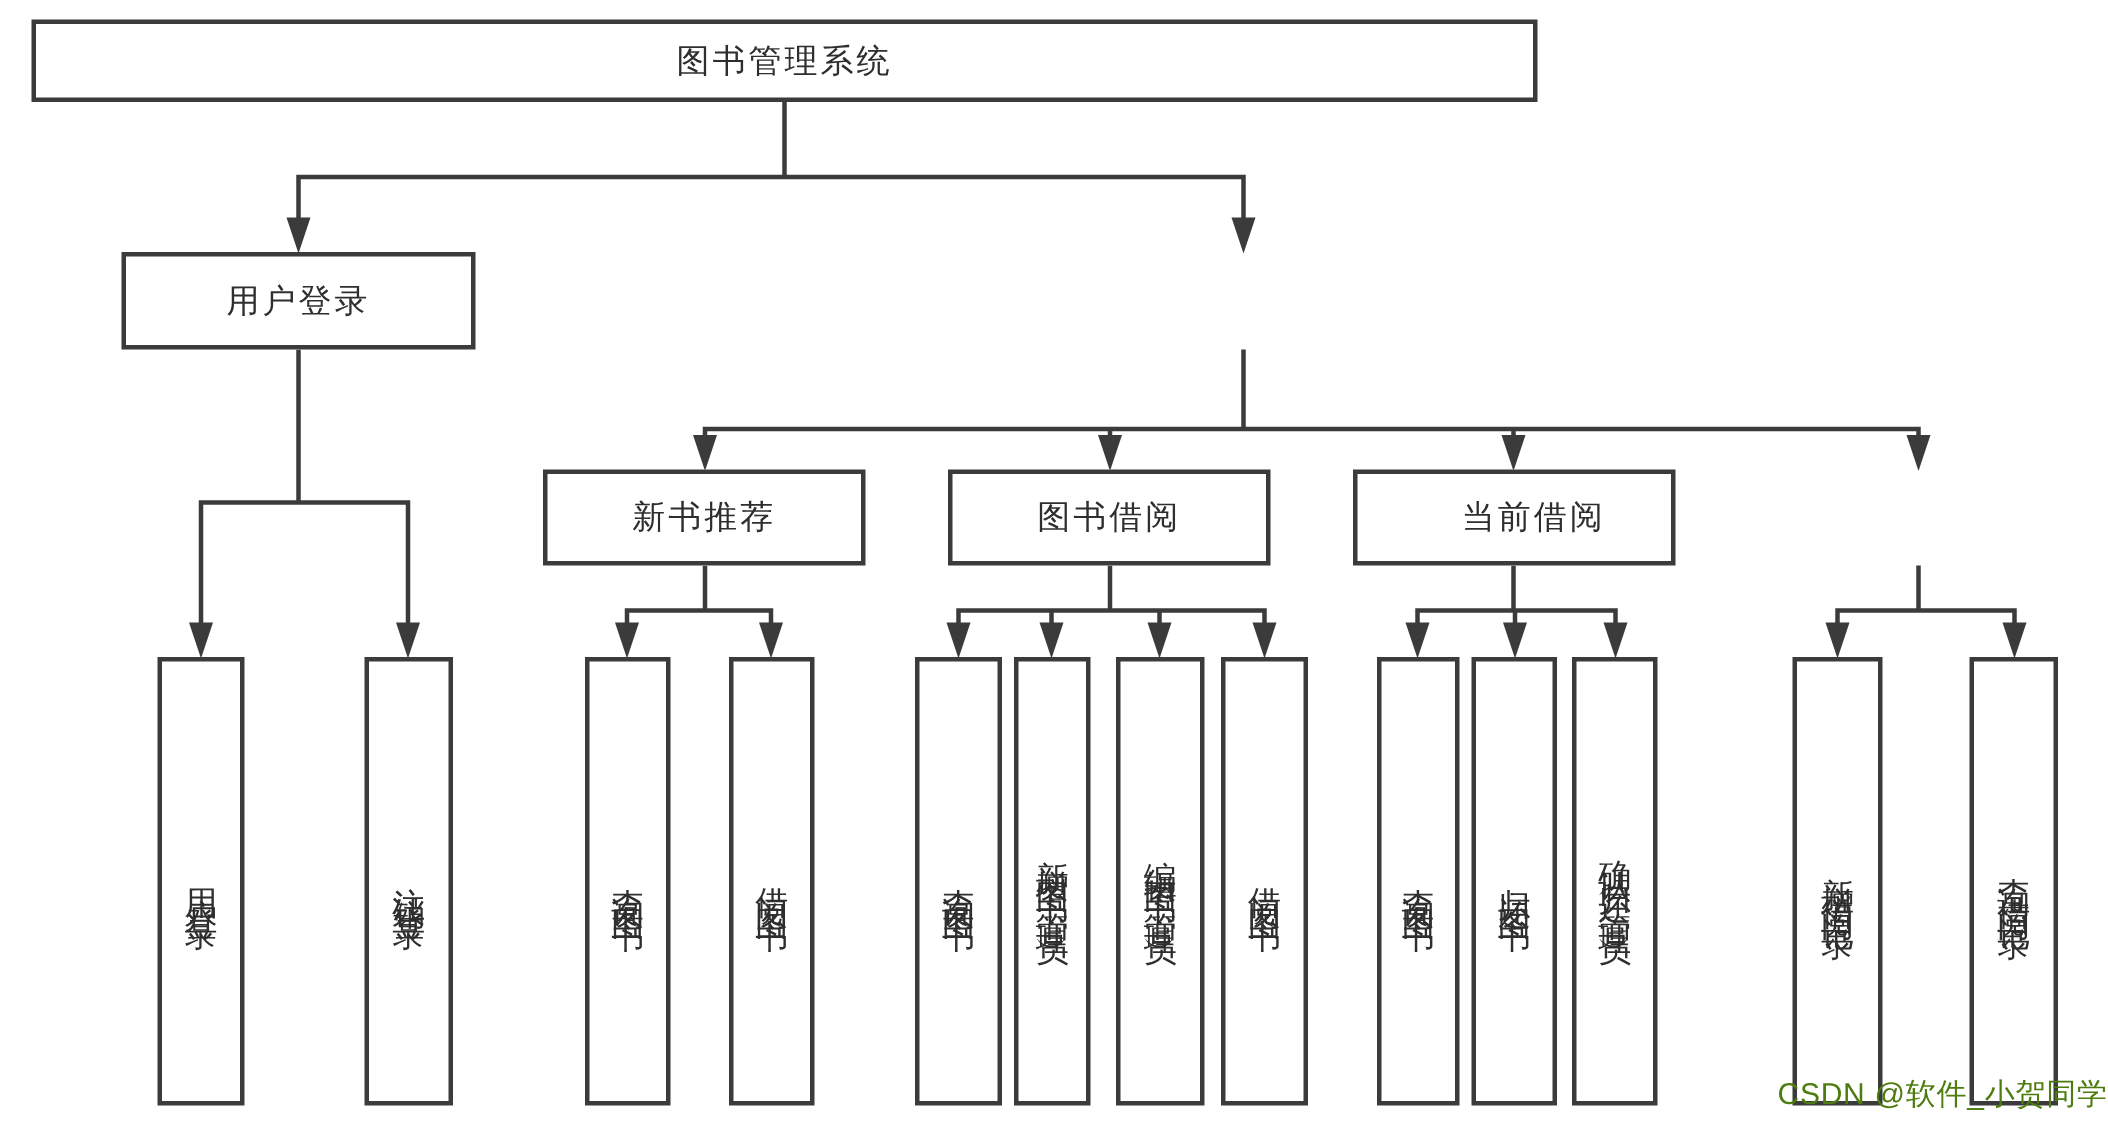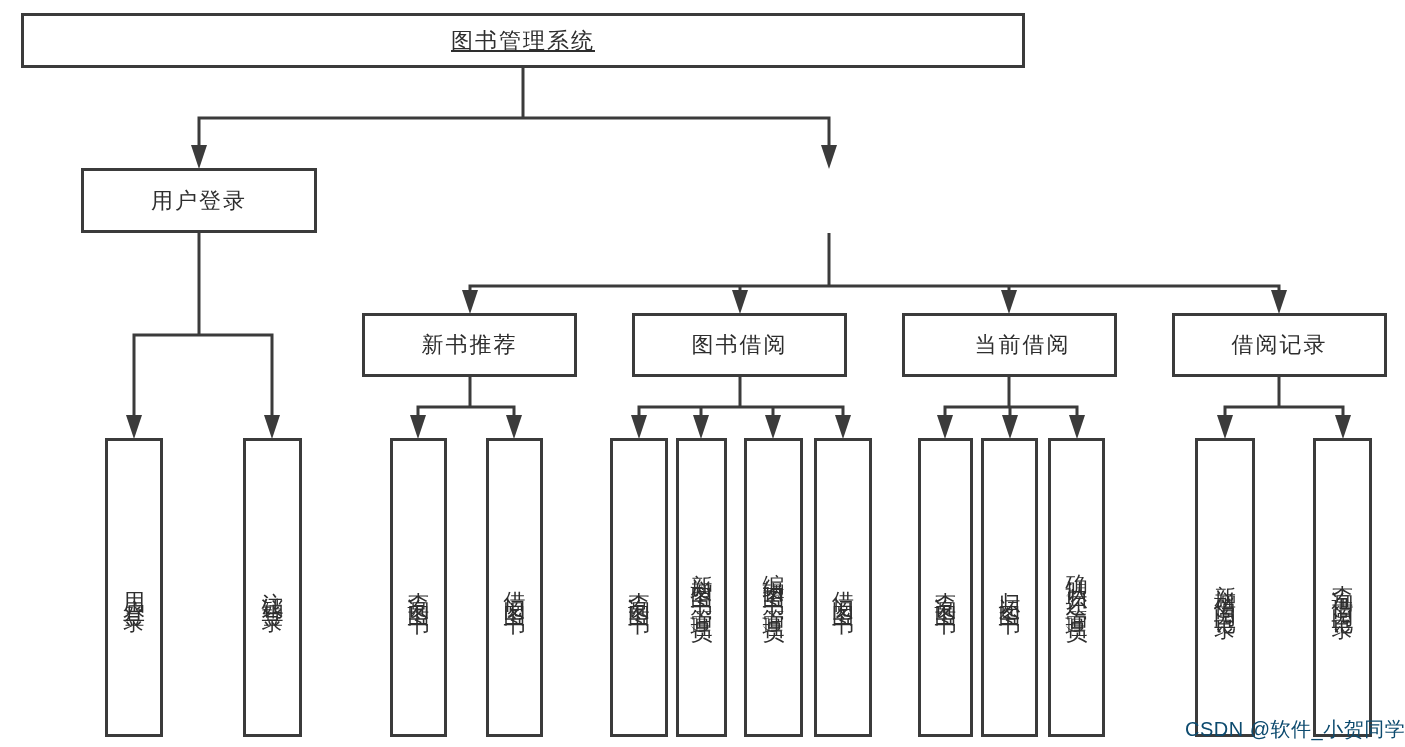--- a/index.html
+++ b/index.html
@@ -36,21 +36,21 @@
   }
   .leaf .vtext {
     writing-mode: vertical-rl;
     text-orientation: mixed;
     letter-spacing: 7px;
     line-height: 1.0;
     font-size: 22px;
     color: #2e2e2e;
   }
   
-  .n-root   { left: 21px;   top: 13px;  width: 1004px; height: 55px; text-decoration: underline; }
+  .n-root   { left: 21px;   top: 13px;  width: 1004px; height: 55px; }
   
   .n-login  { left: 81px;   top: 168px; width: 236px;  height: 65px; }
   .n-mgmt   { left: 712px;  top: 168px; width: 235px;  height: 65px; }
   
   .n-rec    { left: 362px;  top: 313px; width: 215px;  height: 64px; }
   .n-borrow { left: 632px;  top: 313px; width: 215px;  height: 64px; }
   .n-cur    { left: 902px;  top: 313px; width: 215px;  height: 64px; padding-left: 26px; }
   .n-record { left: 1172px; top: 313px; width: 215px;  height: 64px; }
   
   .lf       { top: 438px; height: 299px; }
@@ -66,21 +66,21 @@
   .lf-10 { left: 981px;  width: 57px; }
   .lf-11 { left: 1048px; width: 57px; }
   .lf-12 { left: 1195px; width: 60px; }
   .lf-13 { left: 1313px; width: 59px; }
   .watermark {
     position: absolute;
     left: 1185px;
     top: 716px;
     font-size: 20px;
     letter-spacing: 0.5px;
-    color: #0c4a6e;
+    color: #4d7c0f;
     white-space: nowrap;
     z-index: 5;
   }
 </style>
 </head>
 <body>
 
 <div class="canvas">
 
   <svg class="connectors" viewBox="0 0 1405 747" xmlns="http://www.w3.org/2000/svg">
@@ -135,21 +135,20 @@
     </g>
   </svg>
 
   <div class="node n-root">图书管理系统</div>
 
   <div class="node n-login">用户登录</div>
 
   <div class="node n-rec">新书推荐</div>
   <div class="node n-borrow">图书借阅</div>
   <div class="node n-cur">当前借阅</div>
-  <div class="node n-record">借阅记录</div>
 
   <div class="node leaf lf lf-1">
     <span class="vtext">用户登录</span>
   </div>
   <div class="node leaf lf lf-2">
     <span class="vtext">注销登录</span>
   </div>
   <div class="node leaf lf lf-3">
     <span class="vtext">查询图书</span>
   </div>

